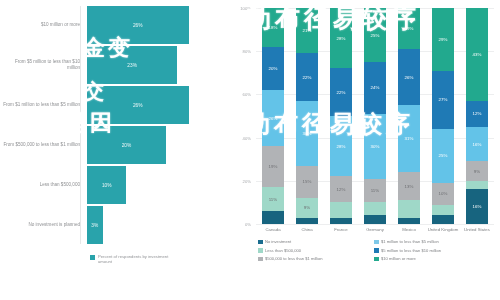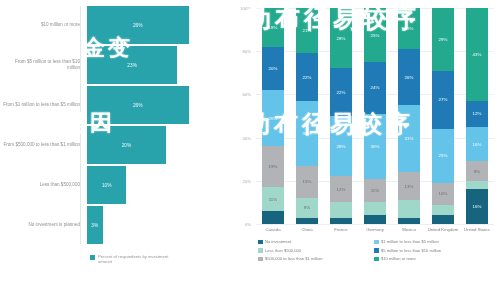--- a/index.html
+++ b/index.html
@@ -324,16 +324,17 @@
         </div>
         <div class="rlitem">
           <span class="rlsw" style="background: rgb(34, 169, 142);"></span>
           <span class="rltext">$10 million or more</span>
         </div>
       </div>
   </div>
 
   <div class="cn cn-a">薪金变</div>
   <div class="cn cn-b">动布径易较序</div>
+  <div class="cn cn-e">成交</div>
   <div class="cn cn-d">动布径易较序</div>
   <div class="cn cn-c">不是因</div>
 
 </div>
 
 </body></html>

